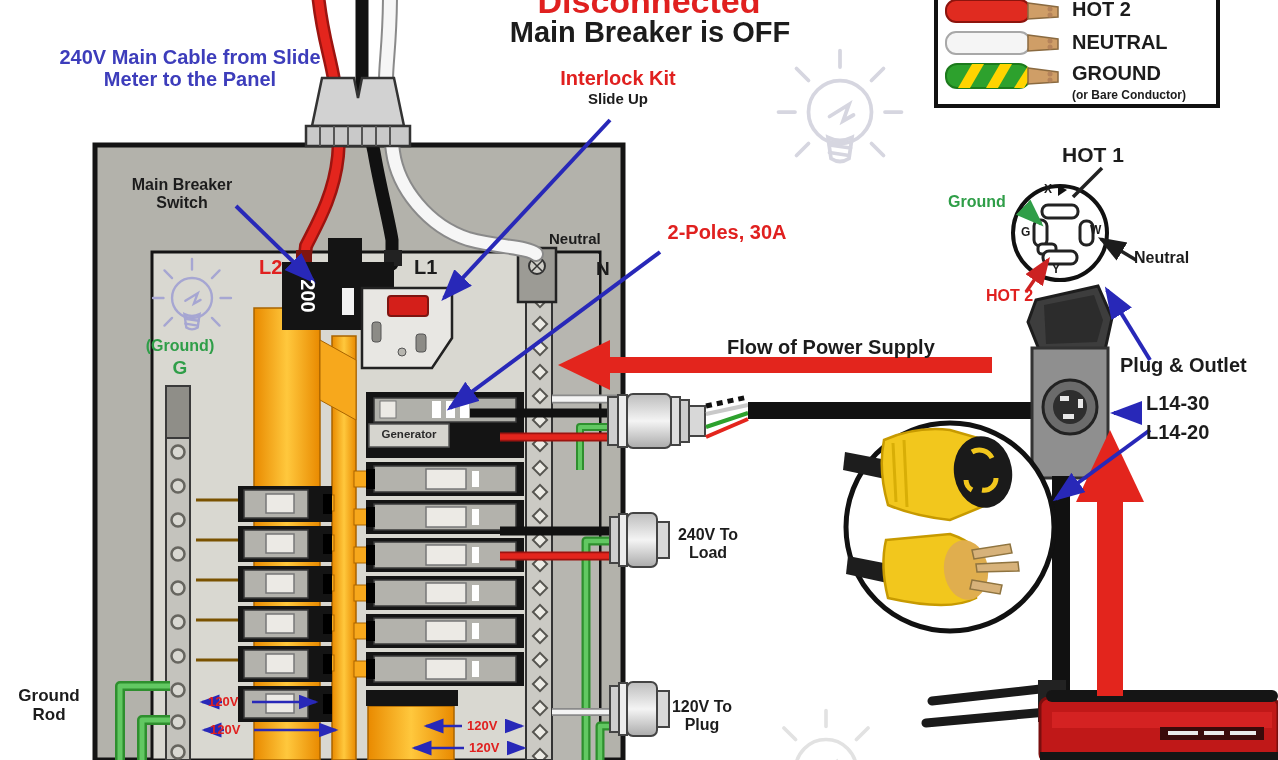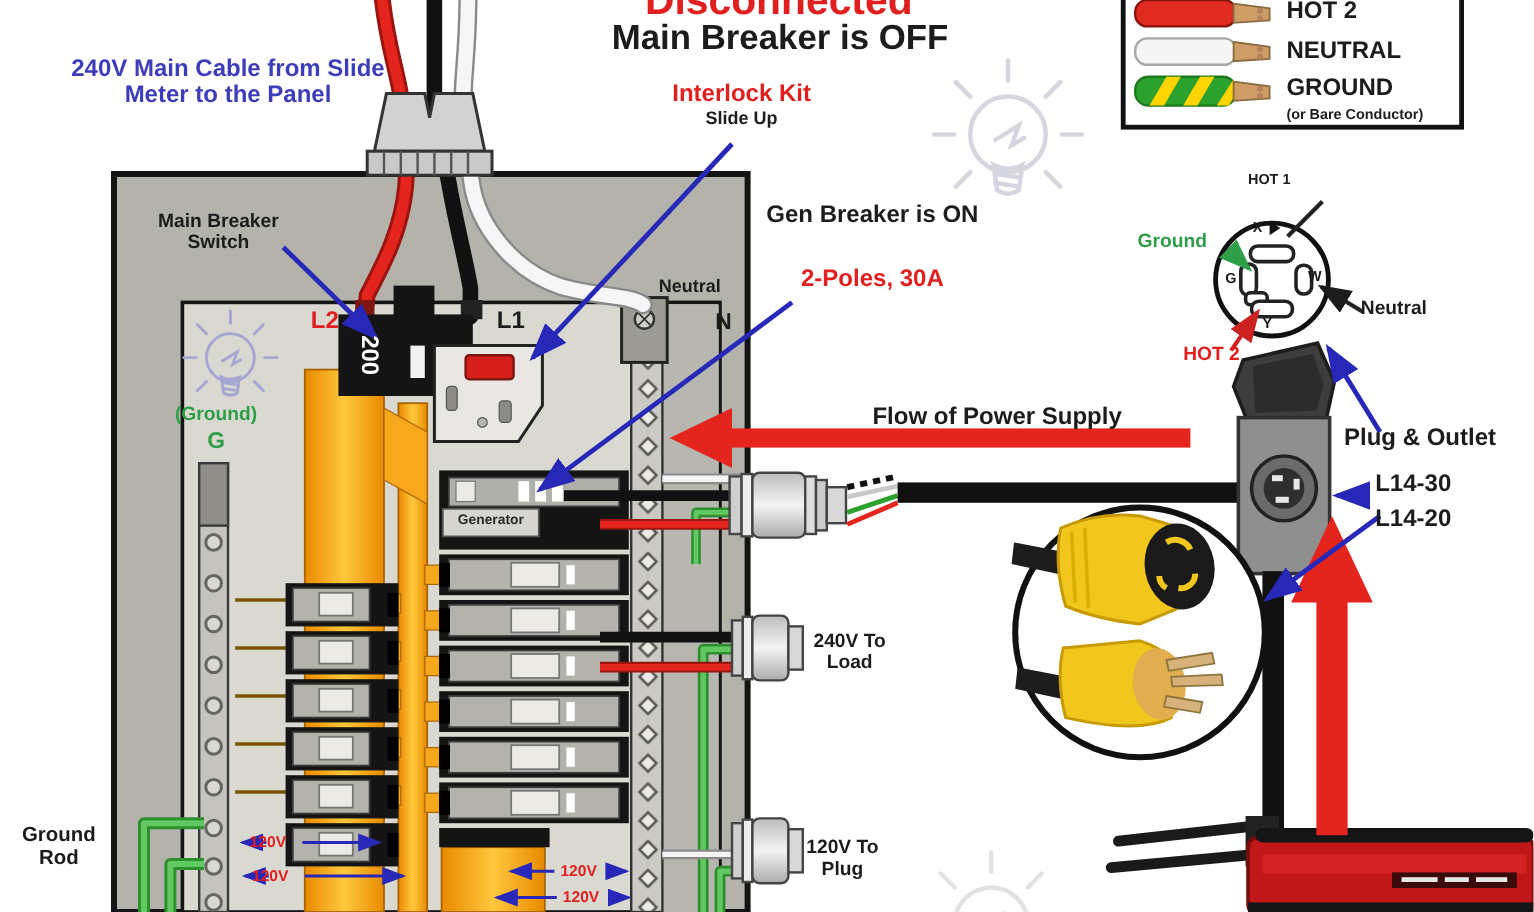--- a/index.html
+++ b/index.html
@@ -359,41 +359,40 @@
 </svg>
 
 <div class="lbl blue ctr" style="left:58px;top:46px;width:264px;font-size:20px;">240V Main Cable from Slide Meter to the Panel</div>
 
 <div class="lbl red ctr nw" style="left:515px;top:-18px;width:268px;font-size:34px;">Disconnected</div>
 <div class="lbl blk ctr nw" style="left:505px;top:16px;width:290px;font-size:29px;">Main Breaker is OFF</div>
 
 <div class="lbl red ctr nw" style="left:548px;top:67px;width:140px;font-size:20px;">Interlock Kit</div>
 <div class="lbl blk ctr nw" style="left:548px;top:91px;width:140px;font-size:15px;">Slide Up</div>
 
-<div class="lbl blk ctr nw" style="left:632px;top:168px;width:190px;font-size:20px;">Gen Breaker is ON</div>
 <div class="lbl red ctr nw" style="left:632px;top:221px;width:190px;font-size:20px;">2-Poles, 30A</div>
 
 <div class="lbl blk ctr" style="left:116px;top:176px;width:132px;font-size:16px;">Main Breaker Switch</div>
 
 <div class="lbl blk nw" style="left:549px;top:231px;font-size:15px;">Neutral</div>
 <div class="lbl blk nw" style="left:596px;top:258px;font-size:19px;">N</div>
 
 <div class="lbl red nw" style="left:259px;top:256px;font-size:20px;">L2</div>
 <div class="lbl blk nw" style="left:414px;top:256px;font-size:20px;">L1</div>
 
 <div class="lbl grn ctr nw" style="left:130px;top:337px;width:100px;font-size:16px;">(Ground)</div>
 <div class="lbl grn ctr nw" style="left:130px;top:357px;width:100px;font-size:19px;">G</div>
 
 <div class="lbl wht nw" style="left:284px;top:270px;width:48px;height:52px;font-size:20px;display:flex;align-items:center;justify-content:center;transform:rotate(90deg);">200</div>
 
 <div class="lbl ctr nw" style="left:370px;top:428px;width:78px;font-size:11.5px;color:#2b2b2b;">Generator</div>
 
 <div class="lbl blk ctr nw" style="left:727px;top:336px;width:200px;font-size:20px;transform:translateX(-50%);left:827px;">Flow of Power Supply</div>
 
-<div class="lbl blk nw" style="left:1040px;top:143px;font-size:12px;">HOT 1</div>
+<div class="lbl blk nw" style="left:1062px;top:143px;font-size:21px;">HOT 1</div>
 <div class="lbl grn nw" style="left:948px;top:193px;font-size:16px;">Ground</div>
 <div class="lbl blk nw" style="left:1134px;top:249px;font-size:16px;">Neutral</div>
 <div class="lbl red nw" style="left:986px;top:287px;font-size:16px;">HOT 2</div>
 
 <div class="lbl blk nw" style="left:1044px;top:183px;font-size:12px;">X</div>
 <div class="lbl blk nw" style="left:1021px;top:226px;font-size:12px;">G</div>
 <div class="lbl blk nw" style="left:1090px;top:224px;font-size:12px;">W</div>
 <div class="lbl blk nw" style="left:1052px;top:263px;font-size:12px;">Y</div>
 
 <div class="lbl blk nw" style="left:1120px;top:354px;font-size:20px;">Plug &amp; Outlet</div>

